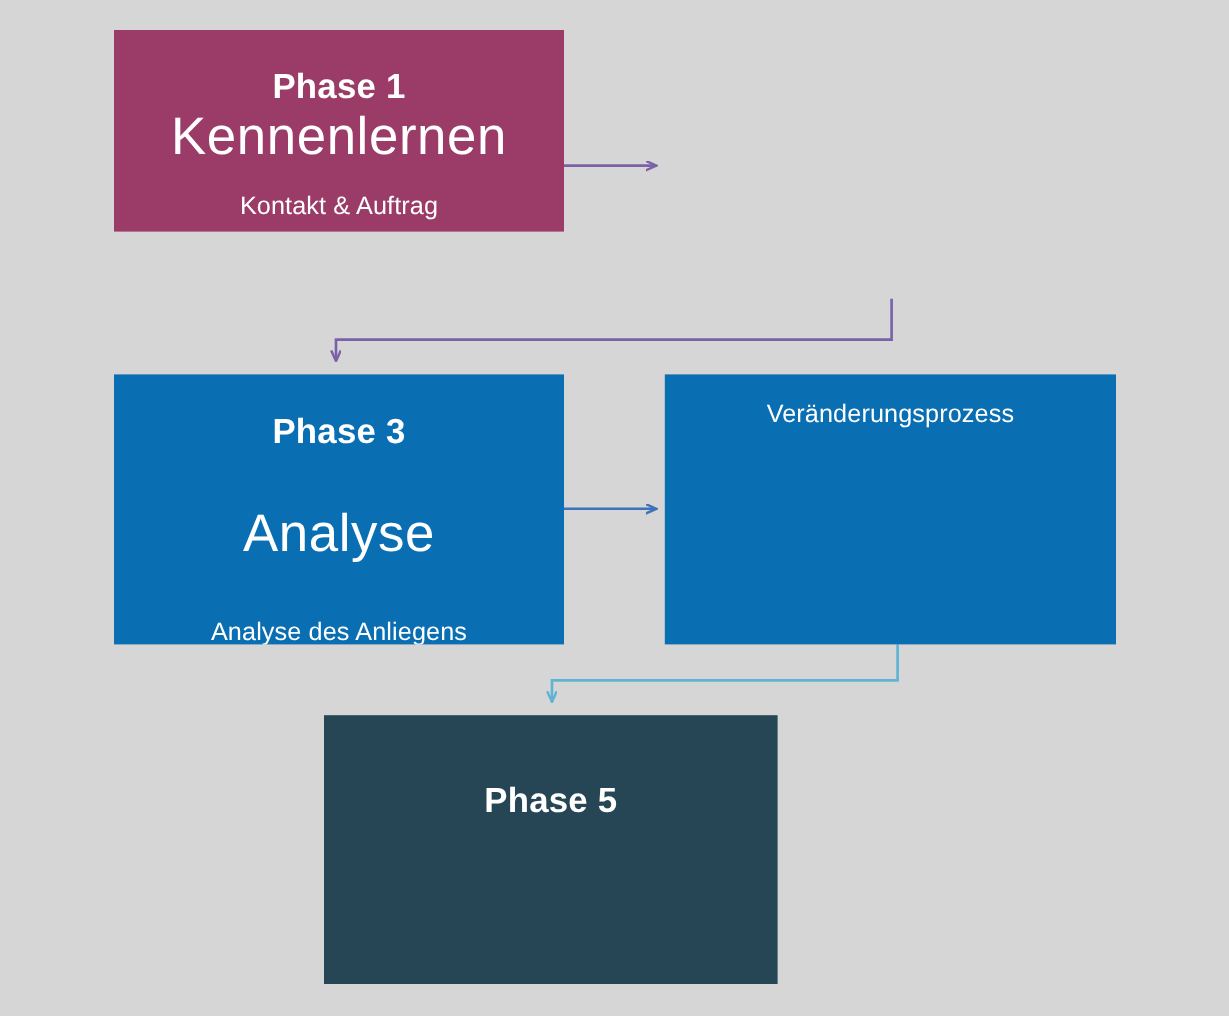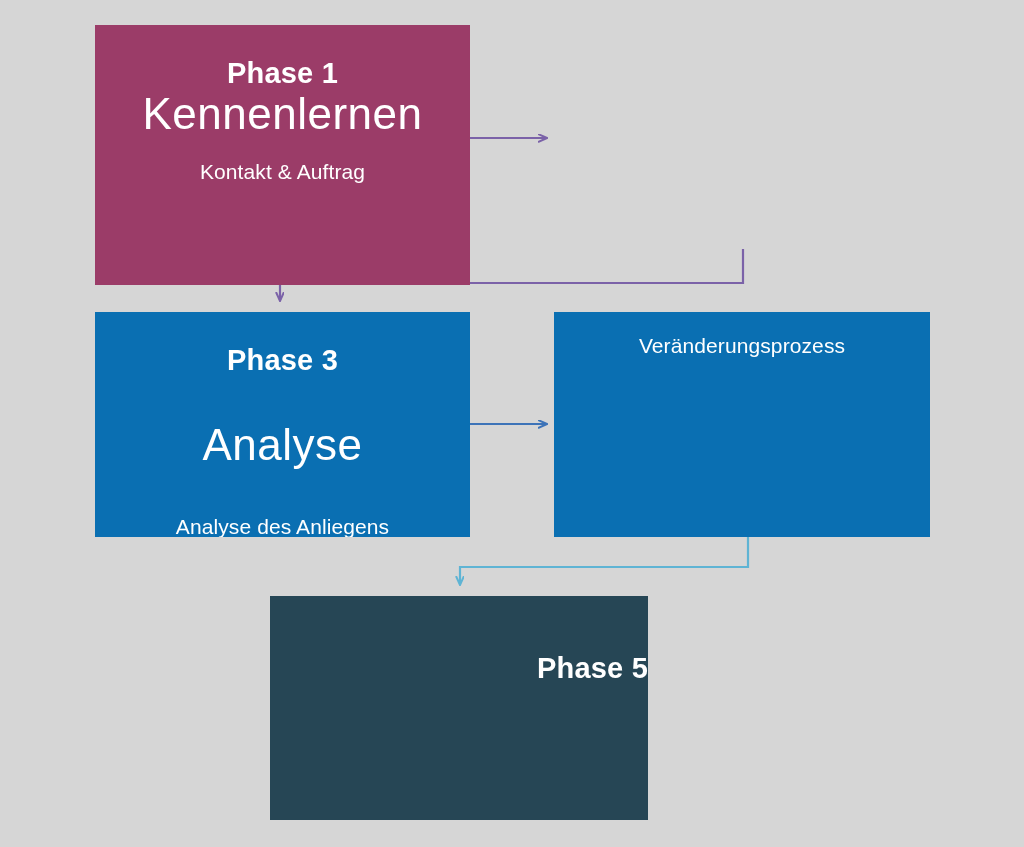--- a/index.html
+++ b/index.html
@@ -43,21 +43,21 @@
     letter-spacing: 0.5px;
   }
   .phase-sub {
     font-weight: 400;
     font-size: 21px;
     line-height: 1.1;
     letter-spacing: 0.1px;
   }
 
   
-  #box-p1 { left: 95px;  top: 25px;  width: 375px; height: 260px; }
+  #box-p1 { left: 95px;  top: 25px;  width: 375px; height: 168px; }
   #box-p2 { left: 554px; top: 25px;  width: 376px; height: 224px; }
   #box-p3 { left: 95px;  top: 312px; width: 375px; height: 225px; }
   #box-p4 { left: 554px; top: 312px; width: 376px; height: 225px; }
   #box-p5 { left: 270px; top: 596px; width: 378px; height: 224px; }
 
   #box-p1 .phase-title, #box-p2 .phase-title { margin-top: 33px; }
   #box-p1 .phase-name,  #box-p2 .phase-name  { }
   #box-p1 .phase-sub,   #box-p2 .phase-sub   { margin-top: 22px; }
 
   #box-p3 .phase-title, #box-p4 .phase-title { margin-top: 33px; }
@@ -121,17 +121,17 @@
   <div class="phase-box" id="box-p3" style="background:#0a6fb2;gap:24px;">
     <div class="phase-title">Phase 3</div>
     <div class="phase-name">Analyse</div>
     <div class="phase-sub">Analyse des Anliegens</div>
   </div>
 
   <div class="phase-box" id="box-p4" style="background:#0a6fb2;">
     <div class="phase-sub">Veränderungsprozess</div>
   </div>
 
-  <div class="phase-box" id="box-p5" style="background:#264655;align-items:flex-end;">
+  <div class="phase-box" id="box-p5" style="background:#264655;">
     <div class="phase-title">Phase 5</div>
   </div>
 
 </div>
 
 </body></html>

